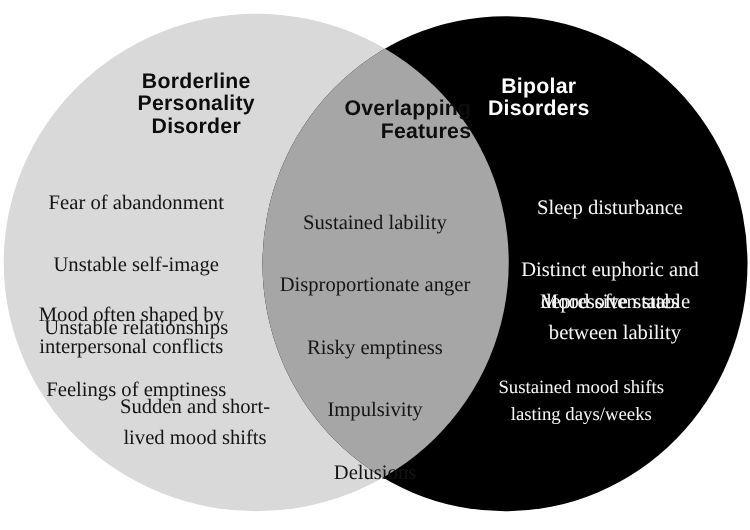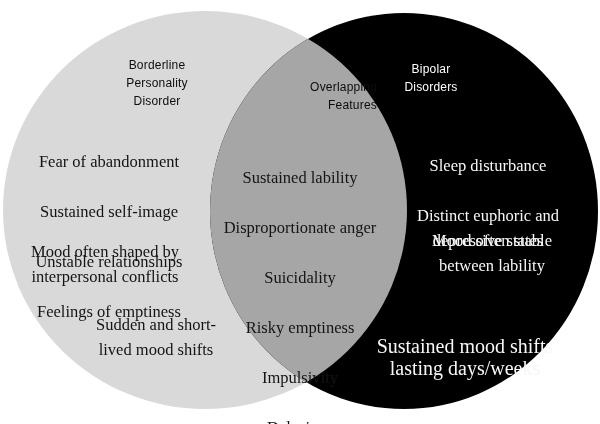--- a/index.html
+++ b/index.html
@@ -21,42 +21,41 @@
     top: 0;
   }
   .txt {
     position: absolute;
     text-align: center;
     white-space: pre-line;
     pointer-events: none;
   }
   .heading {
     font-family: "Liberation Sans", sans-serif;
-    font-weight: normal;
-    font-size: 12px;
+    font-weight: bold;
+    font-size: 17px;
     line-height: 18px;
     letter-spacing: 0.2px;
     color: #0d0d0d;
   }
   .heading.on-dark {
     color: #ffffff;
   }
   .body-text {
     font-family: "Liberation Serif", serif;
     font-size: 16.5px;
     line-height: 25px;
     color: #141414;
   }
   .body-text.on-dark {
     color: #f7f7f7;
   }
   .body-text.small {
-    font-size: 20px;
+    font-size: 15px;
     line-height: 22px;
-    margin-top: 36px;
   }
   .line {
     white-space: pre-line;
   }
 </style>
 </head>
 <body>
 
 <div class="stage">
 
@@ -70,38 +69,37 @@
     <ellipse cx="404" cy="211" rx="194" ry="198" fill="#000000"></ellipse>
     <ellipse cx="404" cy="211" rx="194" ry="198" clip-path="url(#leftClip)" fill="#a6a6a6"></ellipse>
   </svg>
 
   <div class="txt heading" style="left:67px; top:56px; width:180px;">Borderline
 Personality
 Disorder</div>
 
   <div class="txt body-text" style="left:4px; top:124px; width:210px;">
     <div class="line">Fear of abandonment</div>
-    <div class="line">Sustained self-image</div>
+    <div class="line">Unstable self-image</div>
     <div class="line">Unstable relationships</div>
     <div class="line">Feelings of emptiness</div>
   </div>
 
   <div class="txt body-text" style="left:0; top:239px; width:210px;">Mood often shaped by
 interpersonal conflicts</div>
 
   <div class="txt body-text" style="left:51px; top:312px; width:210px;">Sudden and short-
 lived mood shifts</div>
 
   <div class="txt heading" style="left:217px; top:78px; width:160px;text-align:right;">Overlapping
 Features</div>
 
   <div class="txt body-text" style="left:180px; top:140px; width:240px;">
     <div class="line">Sustained lability</div>
     <div class="line">Disproportionate anger</div>
-    <div class="line">Suicidality</div>
     <div class="line">Risky emptiness</div>
     <div class="line">Impulsivity</div>
     <div class="line">Delusions</div>
   </div>
 
   <div class="txt heading on-dark" style="left:351px; top:60px; width:160px;">Bipolar
 Disorders</div>
 
   <div class="txt body-text on-dark" style="left:378px; top:128px; width:220px;">
     <div class="line">Sleep disturbance</div>

